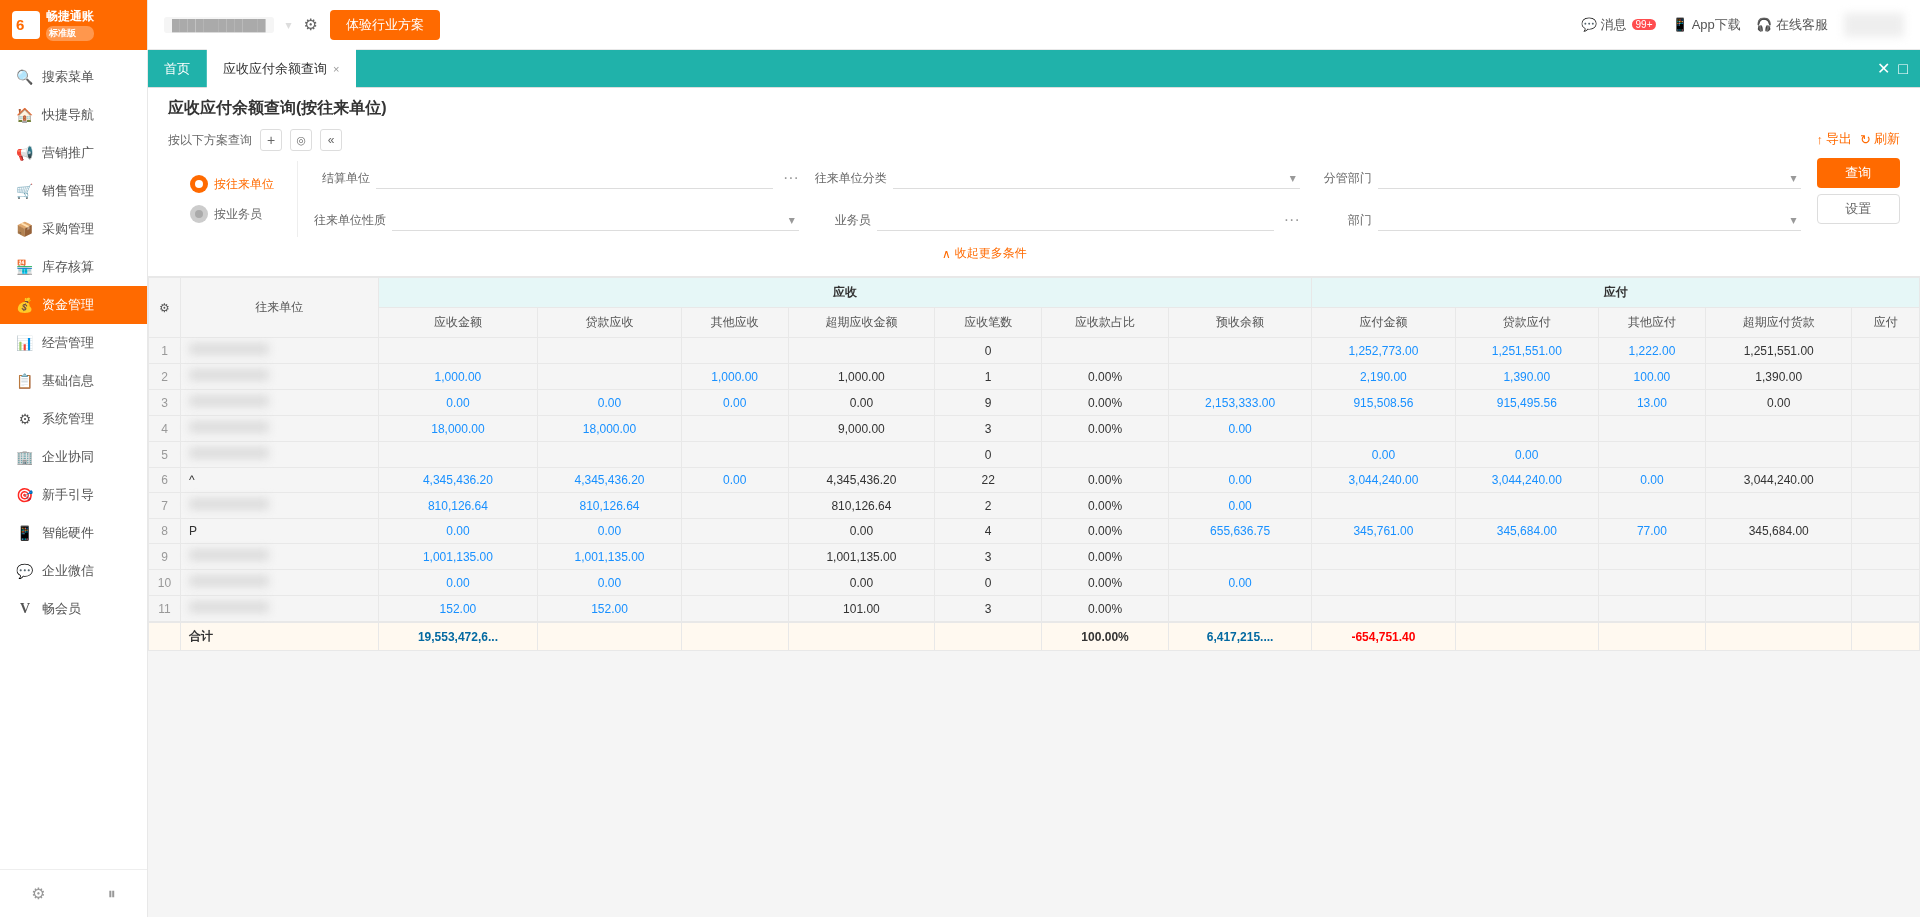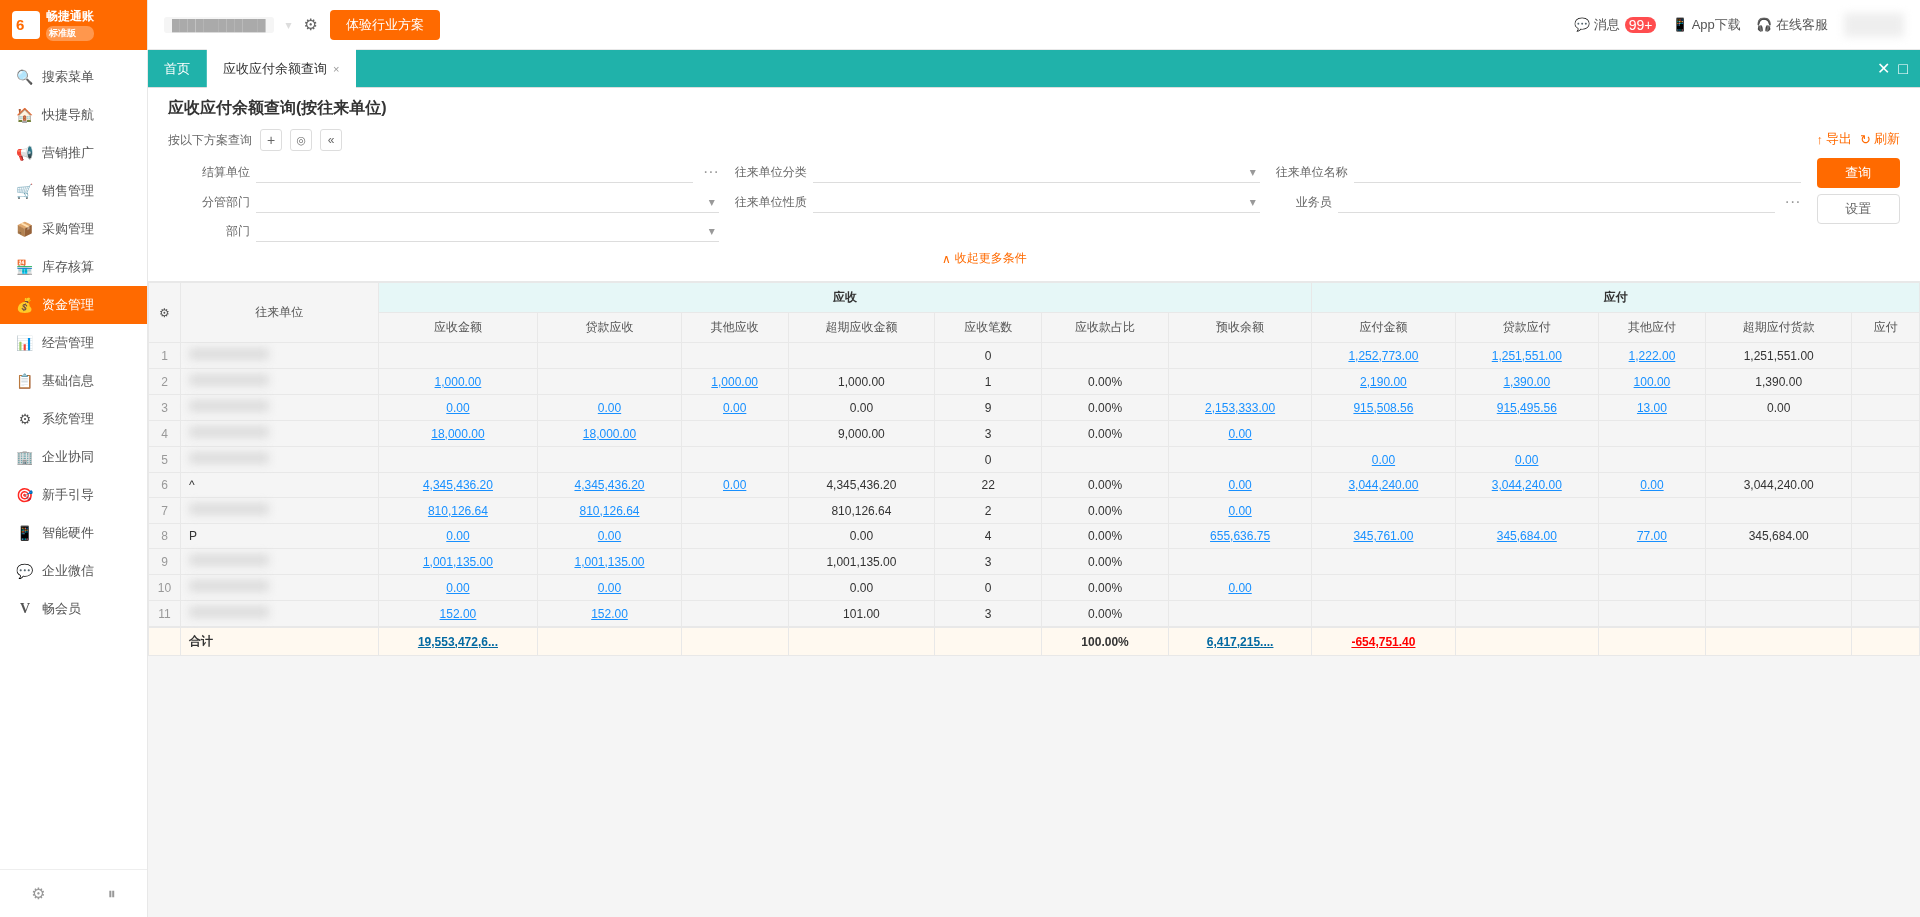--- a/index.html
+++ b/index.html
@@ -23,21 +23,21 @@
     
     .main { flex: 1; display: flex; flex-direction: column; overflow: hidden; }
 
     
     .topbar { background: #fff; height: 50px; display: flex; align-items: center; padding: 0 16px; border-bottom: 1px solid #e8e8e8; gap: 12px; }
     .topbar-title { color: #999; font-size: 12px; background: #f5f5f5; border-radius: 3px; padding: 2px 8px; display: flex; align-items: center; gap: 4px; }
     .topbar-divider { color: #ddd; }
     .topbar-gear { color: #666; cursor: pointer; font-size: 16px; }
     .topbar-btn-orange { background: #ff6a00; color: #fff; border: none; border-radius: 4px; padding: 6px 16px; cursor: pointer; font-size: 13px; }
     .topbar-right { margin-left: auto; display: flex; align-items: center; gap: 16px; color: #555; font-size: 13px; }
-    .topbar-badge { background: #ff4d4f; color: #fff; border-radius: 10px; font-size: 14px; padding: 0 4px; margin-left: 2px; }
+    .topbar-badge { background: #ff4d4f; color: #fff; border-radius: 10px; font-size: 10px; padding: 0 4px; margin-left: 2px; }
     .topbar-right-item { display: flex; align-items: center; gap: 3px; cursor: pointer; }
     .topbar-avatar { width: 28px; height: 28px; background: #ddd; border-radius: 50%; }
 
     
     .tabs { background: #20b2aa; display: flex; align-items: center; height: 38px; padding: 0 0 0 0; border-bottom: 1px solid #ddd; }
     .tab { padding: 0 16px; height: 46px; display: flex; align-items: center; cursor: pointer; color: #fff; font-size: 13px; gap: 6px; border-right: 1px solid rgba(255,255,255,0.2); }
     .tab.home { background: transparent; }
     .tab.active { background: #fff; color: #333; border-bottom: none; }
     .tab-close { color: #999; font-size: 11px; cursor: pointer; }
     .tabs-right { margin-left: auto; display: flex; align-items: center; gap: 8px; padding-right: 12px; color: #fff; font-size: 16px; cursor: pointer; }
@@ -45,21 +45,21 @@
     
     .page-content { flex: 1; overflow: hidden; display: flex; flex-direction: column; background: #f5f5f5; }
     .page-title-row { display: flex; align-items: center; justify-content: space-between; margin-bottom: 10px; }
     .page-title { font-size: 16px; font-weight: bold; color: #333; }
     .page-action-btn { background: none; border: none; color: #ff6a00; cursor: pointer; font-size: 13px; display: flex; align-items: center; gap: 3px; }
     .filter-collapse { text-align: center; padding: 4px 0; color: #ff6a00; cursor: pointer; font-size: 12px; display: flex; align-items: center; justify-content: center; gap: 4px; margin-top: 4px; }
     .data-table { width: 100%; border-collapse: collapse; font-size: 12px; }
     .data-table th { background: #f5f5f5; border: 1px solid #e8e8e8; padding: 6px 8px; text-align: center; color: #555; font-weight: normal; white-space: nowrap; position: sticky; top: 0; z-index: 1; }
     .data-table th.group { background: #e8f5f5; color: #333; font-weight: bold; }
     .data-table td { border: 1px solid #e8e8e8; padding: 5px 8px; text-align: center; color: #333; white-space: nowrap; }
-    .data-table td.link { color: #1890ff; text-decoration: underline; cursor: pointer; }
+    .data-table td.link { color: #1890ff; cursor: pointer; }
     .data-table td.left { text-align: left; }
     .data-table .row-num { color: #999; }
     .data-table tfoot td { background: #fff9f0; font-weight: bold; border-top: 2px solid #e8e8e8; }
     .data-table tfoot td.link { color: #0369a1; }
     .filter-query-area { background: #fff; border-bottom: 1px solid #e8e8e8; }
     .filter-section { padding: 10px 20px; }
     .filter-tag { font-size: 12px; color: #666; }
     .icon-btn { background: none; border: none; cursor: pointer; color: #666; font-size: 14px; padding: 2px 4px; }
     .filter-cell { display: flex; align-items: center; gap: 6px; }
     .filter-cell-label { color: #666; font-size: 12px; white-space: nowrap; min-width: 56px; text-align: right; }
@@ -222,38 +222,52 @@
 
             <div style="display:flex;align-items:center;gap:8px;margin-bottom:10px;">
               <span class="filter-tag">按以下方案查询</span>
               <button class="icon-btn" style="border:1px solid #ddd;border-radius:3px;width:22px;height:22px;font-size:14px;">+</button>
               <button class="icon-btn" style="border:1px solid #ddd;border-radius:3px;width:22px;height:22px;font-size:11px;">◎</button>
               <button class="icon-btn" style="border:1px solid #ddd;border-radius:3px;width:22px;height:22px;font-size:12px;">«</button>
             </div>
 
             <div style="display:flex;gap:0;margin-left:10px;">
 
+              <div class="query-side-panel">
+                <div class="side-item">
+                  <div class="side-item-circle orange">
+                    <svg width="10" height="10" viewBox="0 0 10 10">
+                        <circle cx="5" cy="5" r="4" fill="white"></circle>
+                      </svg>
+                  </div>
+                  <span style="font-size:12px;color:#ff6a00;">按往来单位</span>
+                </div>
+                <div class="side-item">
+                  <div class="side-item-circle gray">
+                    <svg width="10" height="10" viewBox="0 0 10 10">
+                        <circle cx="5" cy="5" r="4" fill="#aaa"></circle>
+                      </svg>
+                  </div>
+                  <span style="font-size:12px;color:#666;">按业务员</span>
+                </div>
+              </div>
 
               <div style="flex:1;display:grid;grid-template-columns:1fr 1fr 1fr;gap:8px 16px;padding-left:16px;">
 
                 <div class="filter-cell">
                   <span class="filter-cell-label">结算单位</span>
                   <div class="filter-cell-input" style="flex:1;border-bottom:1px solid #ddd;padding:3px;min-height:22px;"></div>
                   <span class="filter-cell-dots">···</span>
                 </div>
                 <div class="filter-cell">
                   <span class="filter-cell-label">往来单位分类</span>
                   <div class="filter-cell-select">
                     <span></span>
                     <span style="color:#999;">▾</span>
                   </div>
-                </div>
-                <div class="filter-cell">
-                  <span class="filter-cell-label">往来单位名称</span>
-                  <div class="filter-cell-input" style="flex:1;border-bottom:1px solid #ddd;padding:3px;min-height:22px;"></div>
                 </div>
 
                 <div class="filter-cell">
                   <span class="filter-cell-label">分管部门</span>
                   <div class="filter-cell-select">
                     <span></span>
                     <span style="color:#999;">▾</span>
                   </div>
                 </div>
                 <div class="filter-cell">

